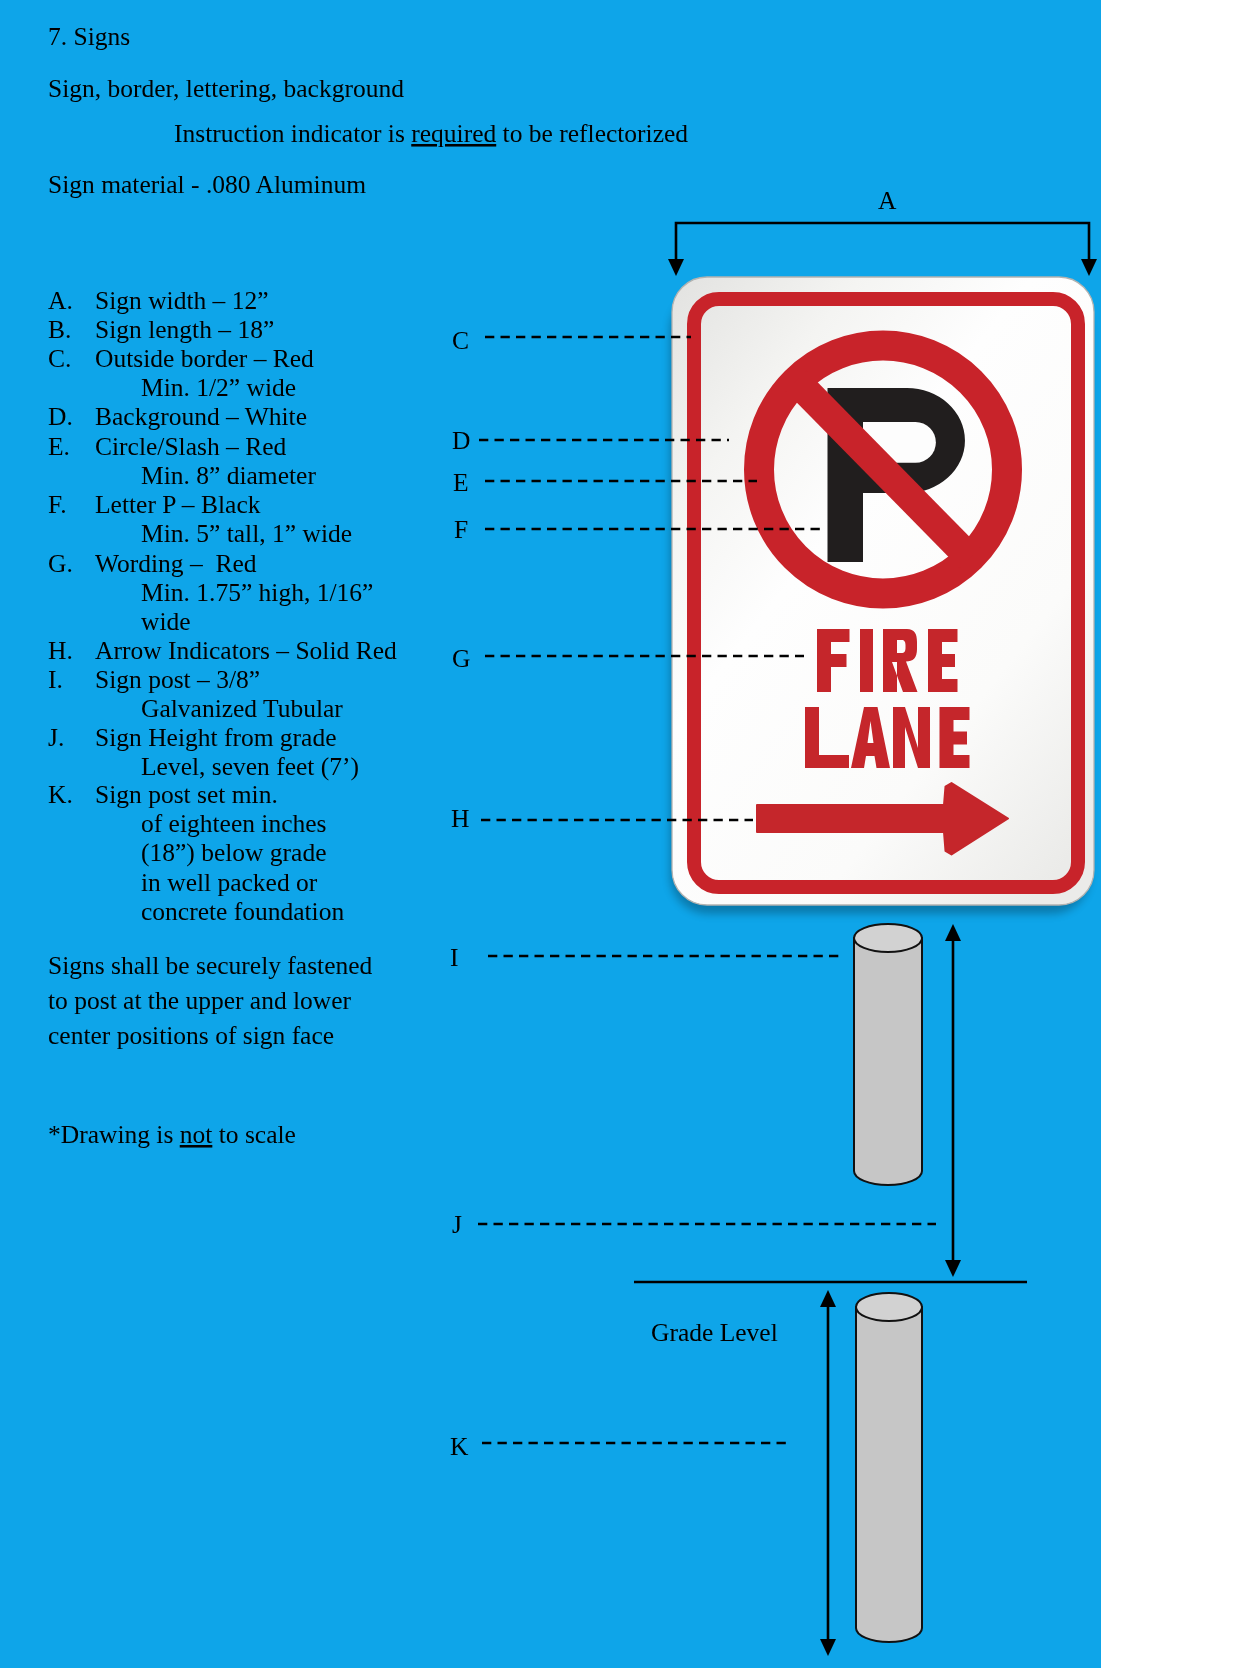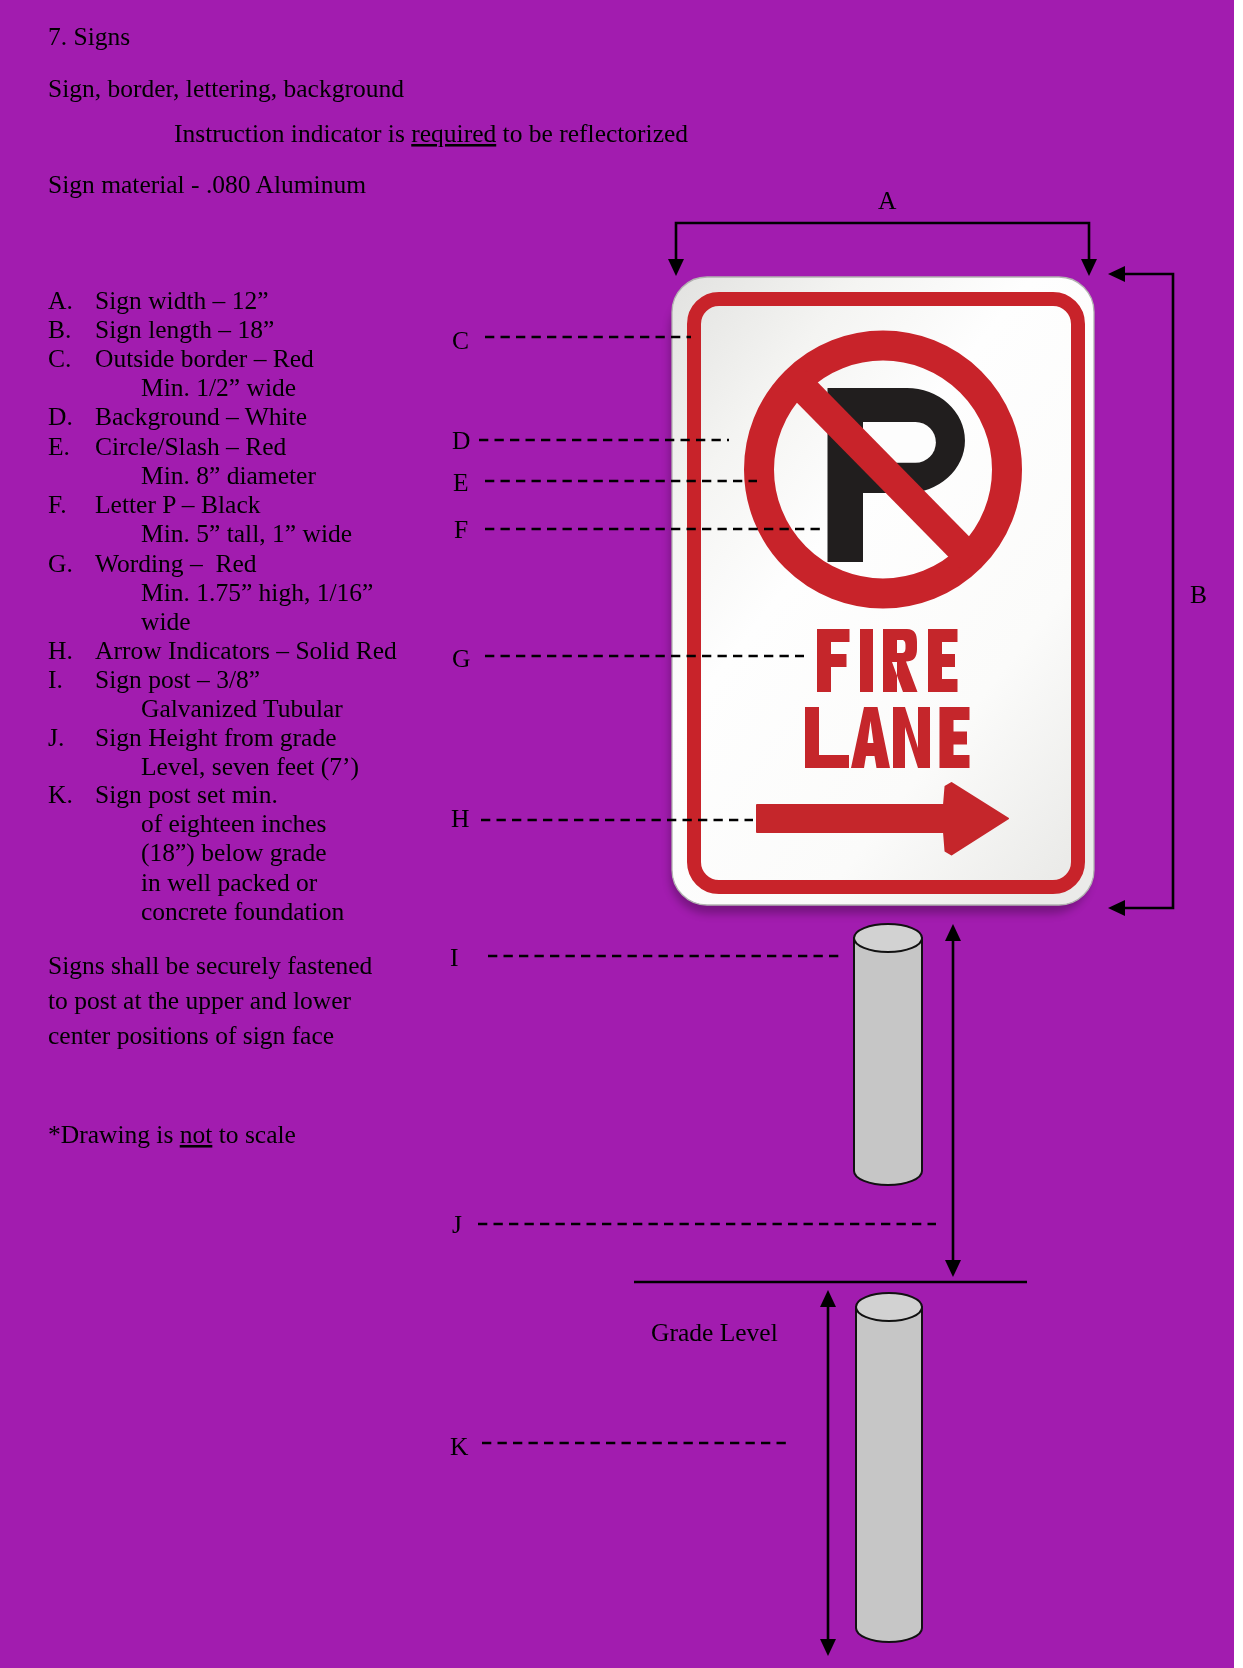--- a/index.html
+++ b/index.html
@@ -1,16 +1,16 @@
 <!DOCTYPE html>
 <html><head>
 <meta charset="utf-8">
 <style>
 html,body{margin:0;padding:0;background:#fff;}
-#page{position:relative;width:1234px;height:1668px;background:#a21caf;overflow:hidden;}
+#page{position:relative;width:1101px;height:1668px;background:#0ea5e9;overflow:hidden;}
 svg{position:absolute;top:0;left:0;display:block;}
 text{font-family:"Liberation Serif",serif;fill:#000;}
 </style>
 </head>
 <body>
 <div id="page">
 <svg width="1243" height="1668" viewBox="0 0 1243 1668">
 <defs>
 <linearGradient id="plateG" x1="0" y1="0" x2="0.85" y2="1">
 <stop offset="0" stop-color="#e2e2e0"></stop>

